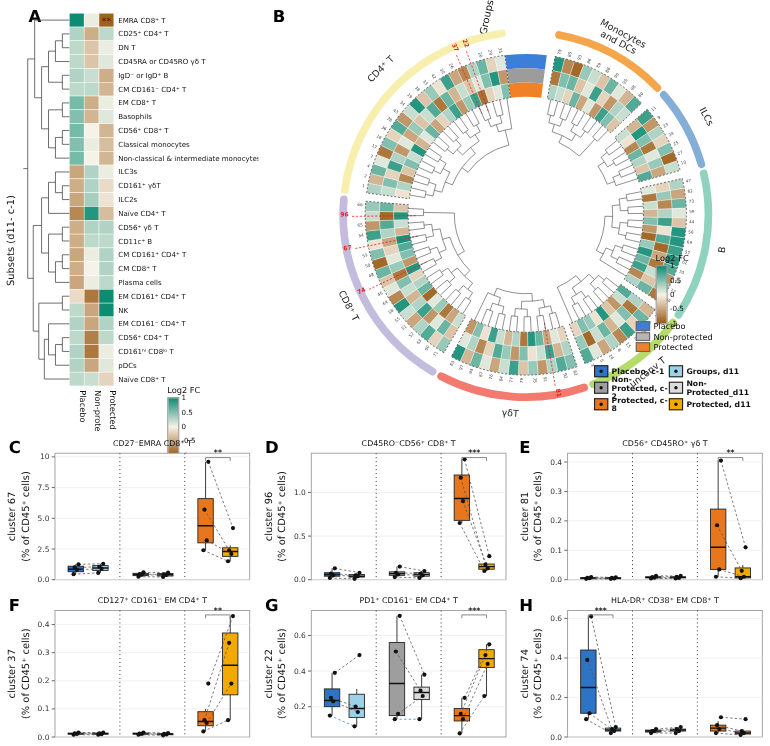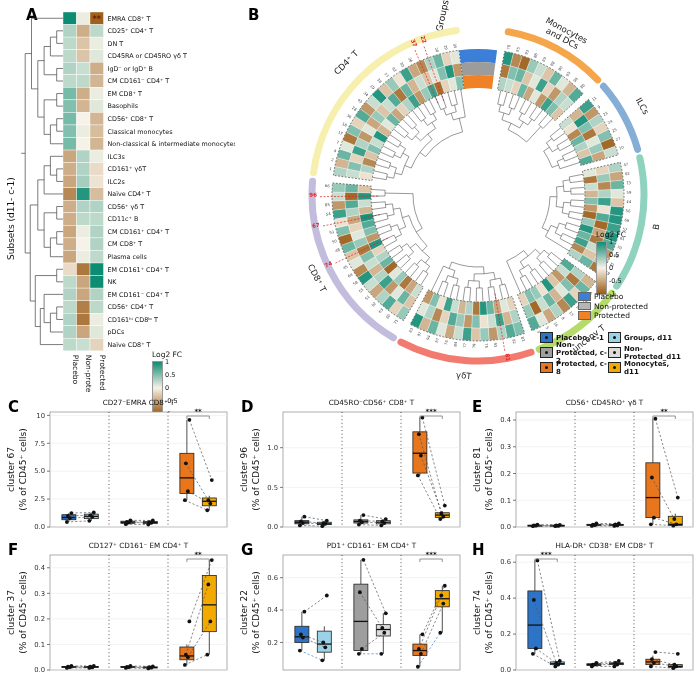--- a/index.html
+++ b/index.html
@@ -984,21 +984,21 @@
       <div class="row">
         <span class="bicon" style="background: rgb(220, 220, 220);">
           <i></i>
         </span>
         <span>Non-Protected_d11</span>
       </div>
       <div class="row">
         <span class="bicon" style="background: rgb(242, 169, 0);">
           <i></i>
         </span>
-        <span>Monocytes, d11</span>
+        <span>Protected, d11</span>
       </div>
     </div>
 
   <span class="letter" style="left:8px;top:398px">C</span>
   <span class="letter" style="left:241px;top:398px">D</span>
   <span class="letter" style="left:472px;top:398px">E</span>
   <span class="letter" style="left:8px;top:541px">F</span>
   <span class="letter" style="left:241px;top:541px">G</span>
   <span class="letter" style="left:472px;top:541px">H</span>
 

